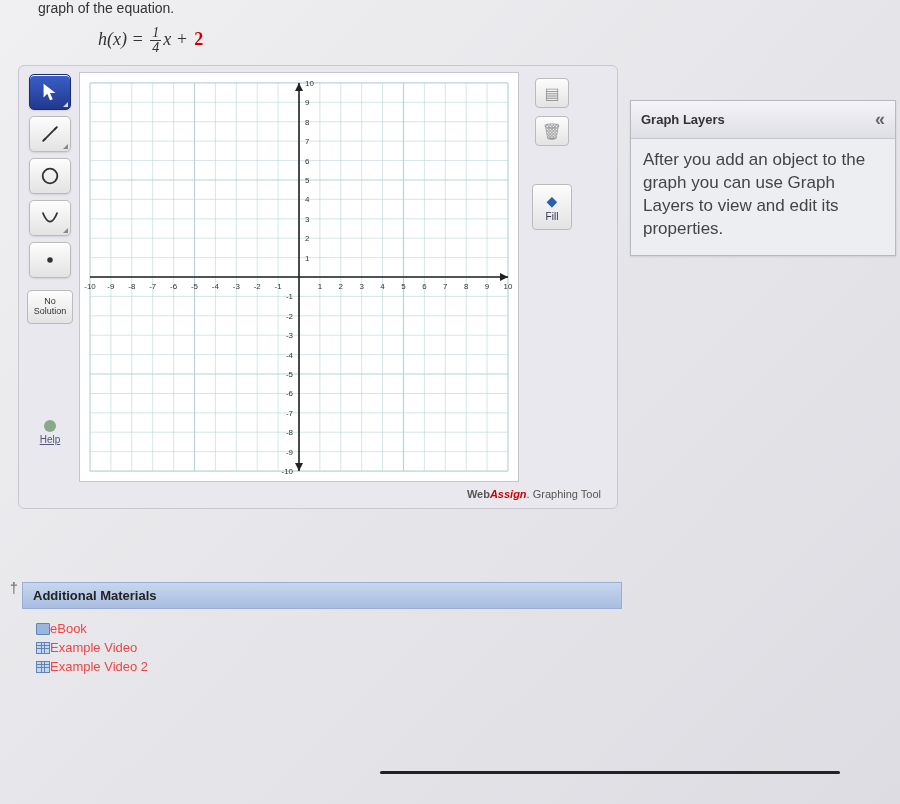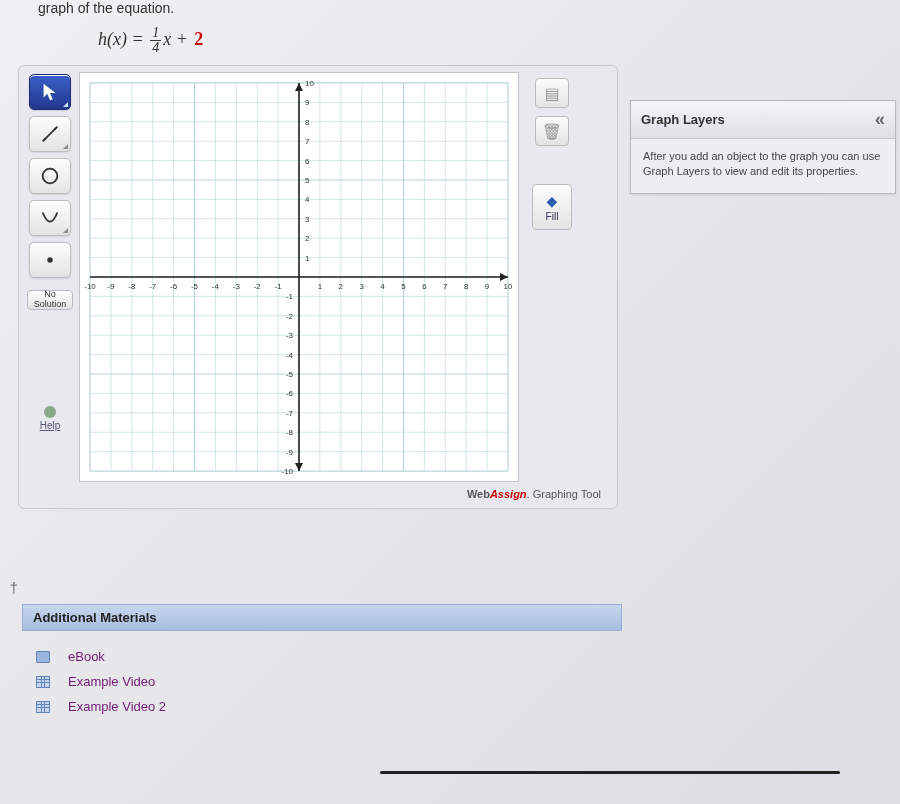--- a/index.html
+++ b/index.html
@@ -66,21 +66,21 @@
     position: relative;
   }
   .tool-btn.selected {
     background: linear-gradient(#3a5fc8,#22388f);
     border-color: #1a2a6a;
   }
   .tool-btn .corner { position:absolute; right:2px; bottom:2px; width:0;height:0;border-left:5px solid transparent;border-bottom:5px solid #888;}
   .tool-btn.selected .corner { border-bottom-color:#cfe0ff;}
   .tool-btn svg { width:22px; height:22px; }
   .no-sol {
-    width: 46px; height:20px;
+    width: 46px; height:34px;
     background: linear-gradient(#fdfdfd,#e3e3e3);
     border:1px solid #bbb; border-radius:4px;
     font-size:9px; text-align:center;
     display:flex; flex-direction:column; align-items:center; justify-content:center;
     line-height:1.1;
     margin-top:6px;
     cursor:pointer;
   }
   .help-link {
     margin-top: 90px;
@@ -151,56 +151,55 @@
   .layers-head {
     display:flex; justify-content:space-between; align-items:center;
     padding: 8px 10px;
     font-weight:bold;
     border-bottom: 1px solid #c4c4cc;
     background: linear-gradient(#f4f4f8,#dedee6);
   }
   .layers-head .coll { font-size:18px; cursor:pointer; color:#666;}
   .layers-body {
     padding: 10px 12px 14px 12px;
-    font-size: 11px;
+    font-size: 17px;
     color:#444;
     line-height:1.35;
     background: #eceef2;
   }
   .dagger {
     position:absolute;
     left: 10px;
     top: 580px;
     font-size: 14px;
     color:#666;
   }
   .materials {
     position:absolute;
     left: 22px;
-    top: 604px;
+    top: 582px;
     width: 600px;
   }
   .materials-head{
     background: linear-gradient(#c8d6ee,#a8bde0);
     border:1px solid #97aed6;
     padding: 5px 10px;
     font-size: 13px;
     font-weight: bold;
     color:#222;
   }
   .materials-list{
     padding: 10px 4px 6px 14px;
     font-size: 13px;
   }
   .materials-list .mi{
-    display:flex; align-items:center; gap:18px;
-    color:#701a75;
+    display:flex; align-items:center; gap:0;
+    color:#ef4444;
     padding: 2px 0;
     cursor:pointer;
-    margin-top:6px;
   }
   .materials-list .mic{
     width:14px;height:12px;display:inline-block;
   }
   .mic.book{ background:#9ab6dd;border:1px solid #5f84b8;border-radius:1px;}
   .mic.grid{ background:
     linear-gradient(#5f84b8,#5f84b8) 0 33%/100% 1px no-repeat,
     linear-gradient(#5f84b8,#5f84b8) 0 66%/100% 1px no-repeat,
     linear-gradient(#5f84b8,#5f84b8) 33% 0/1px 100% no-repeat,
     linear-gradient(#5f84b8,#5f84b8) 66% 0/1px 100% no-repeat,

